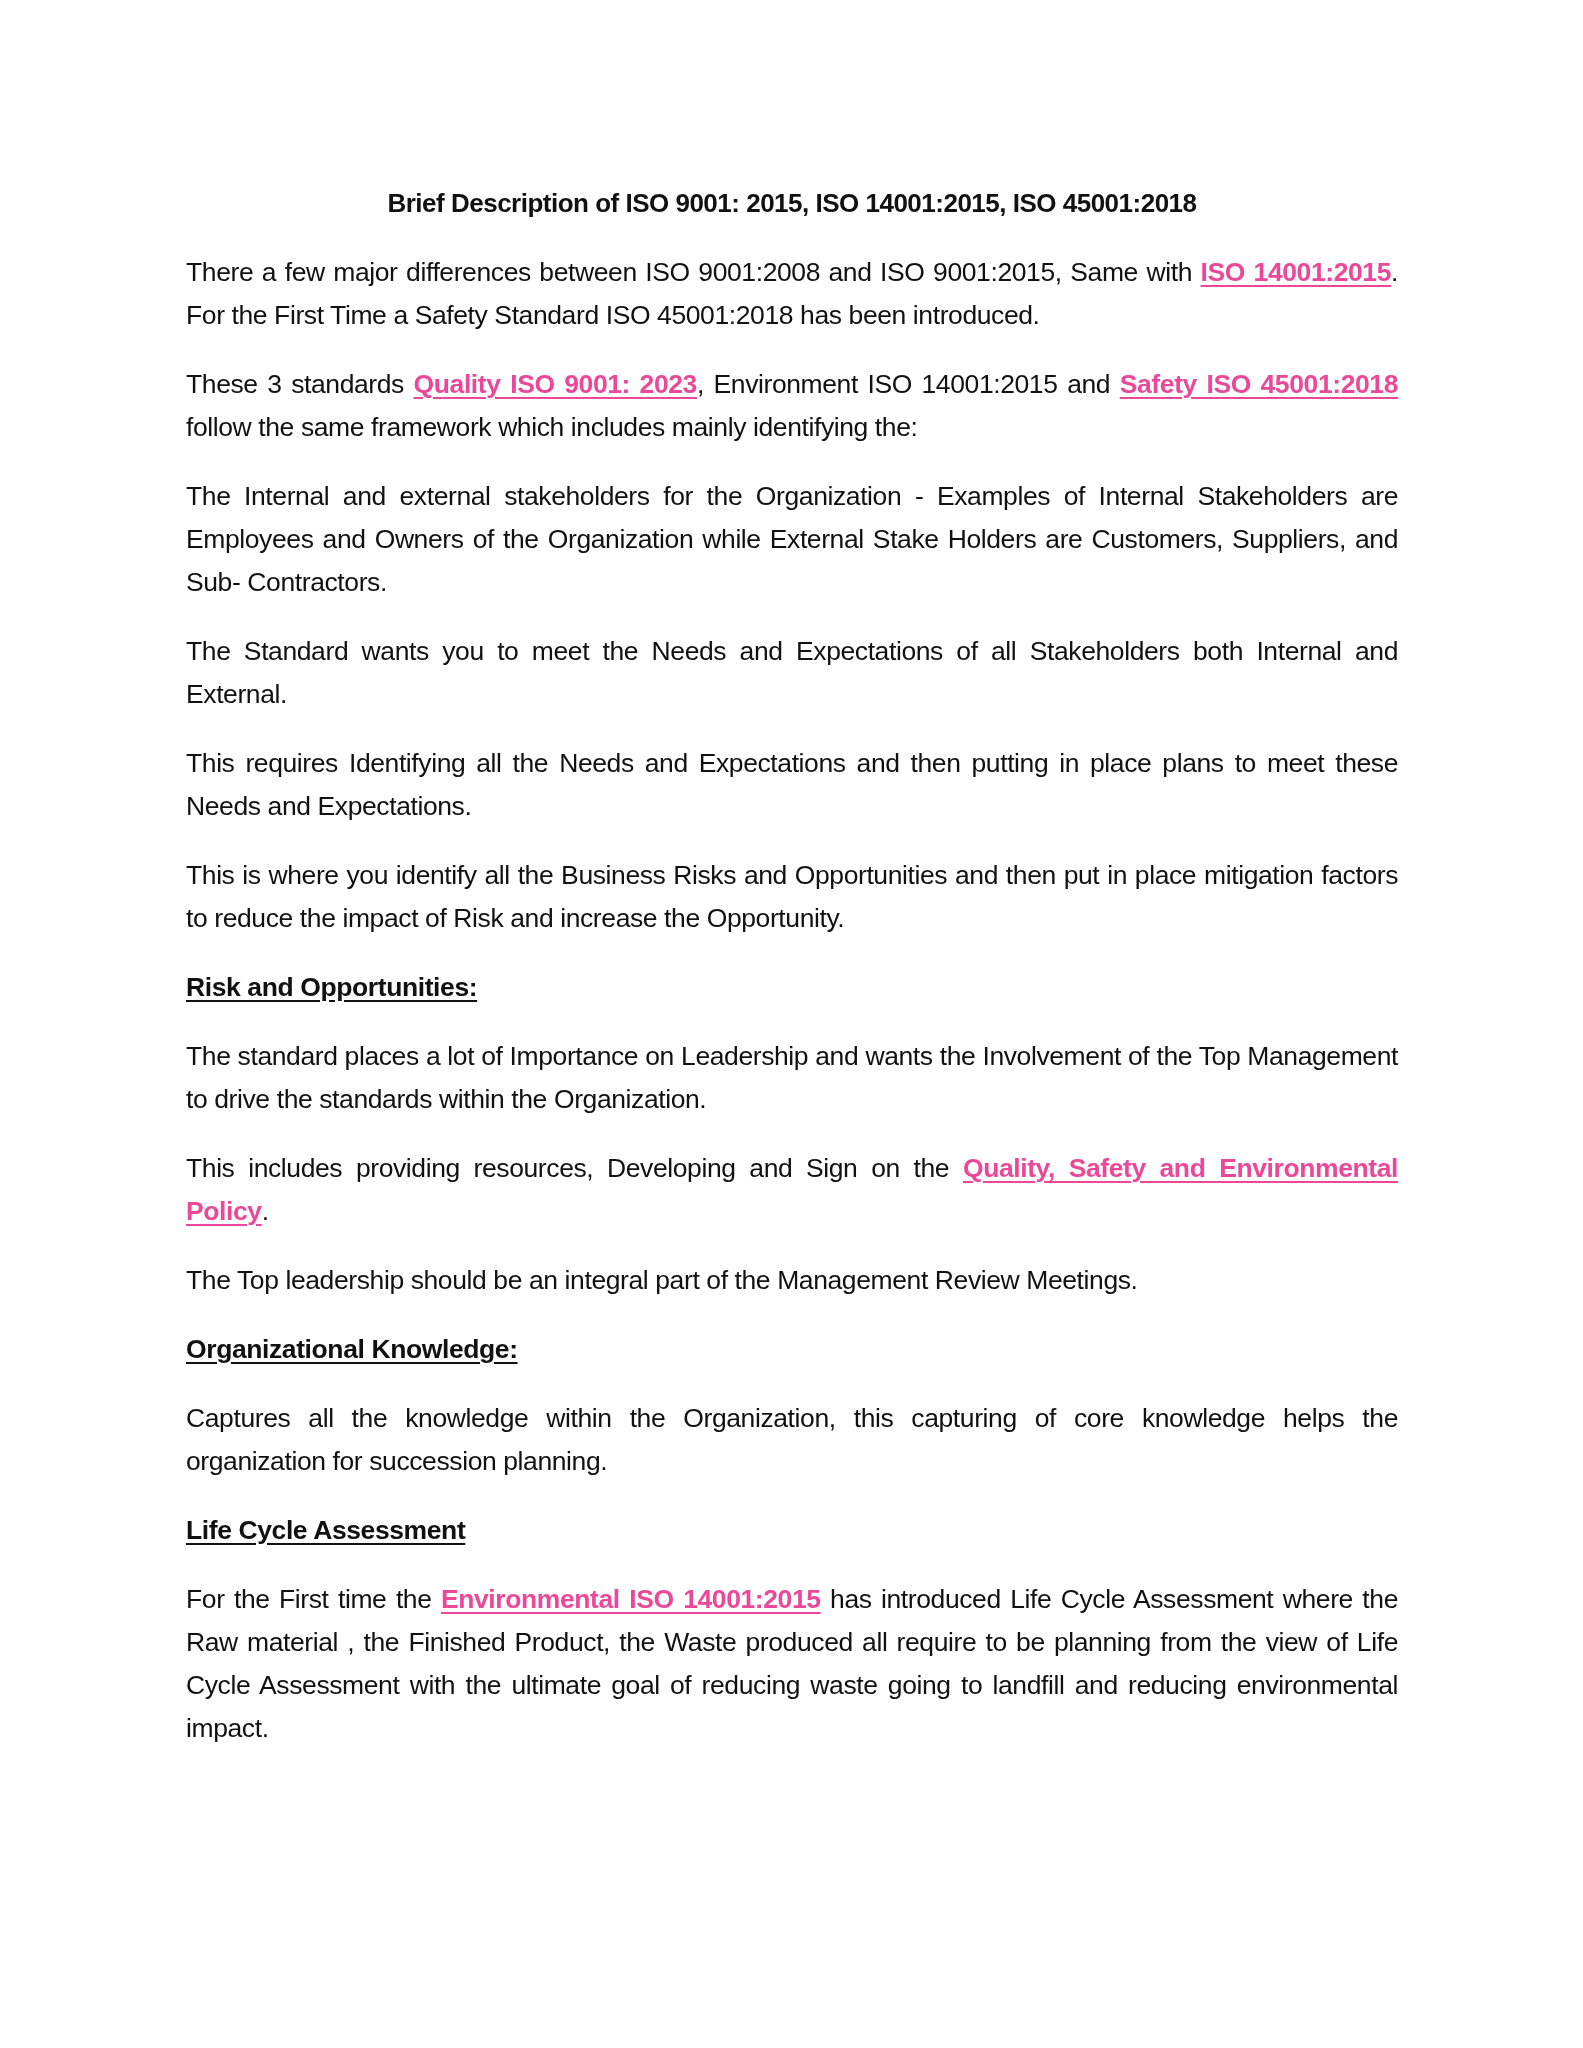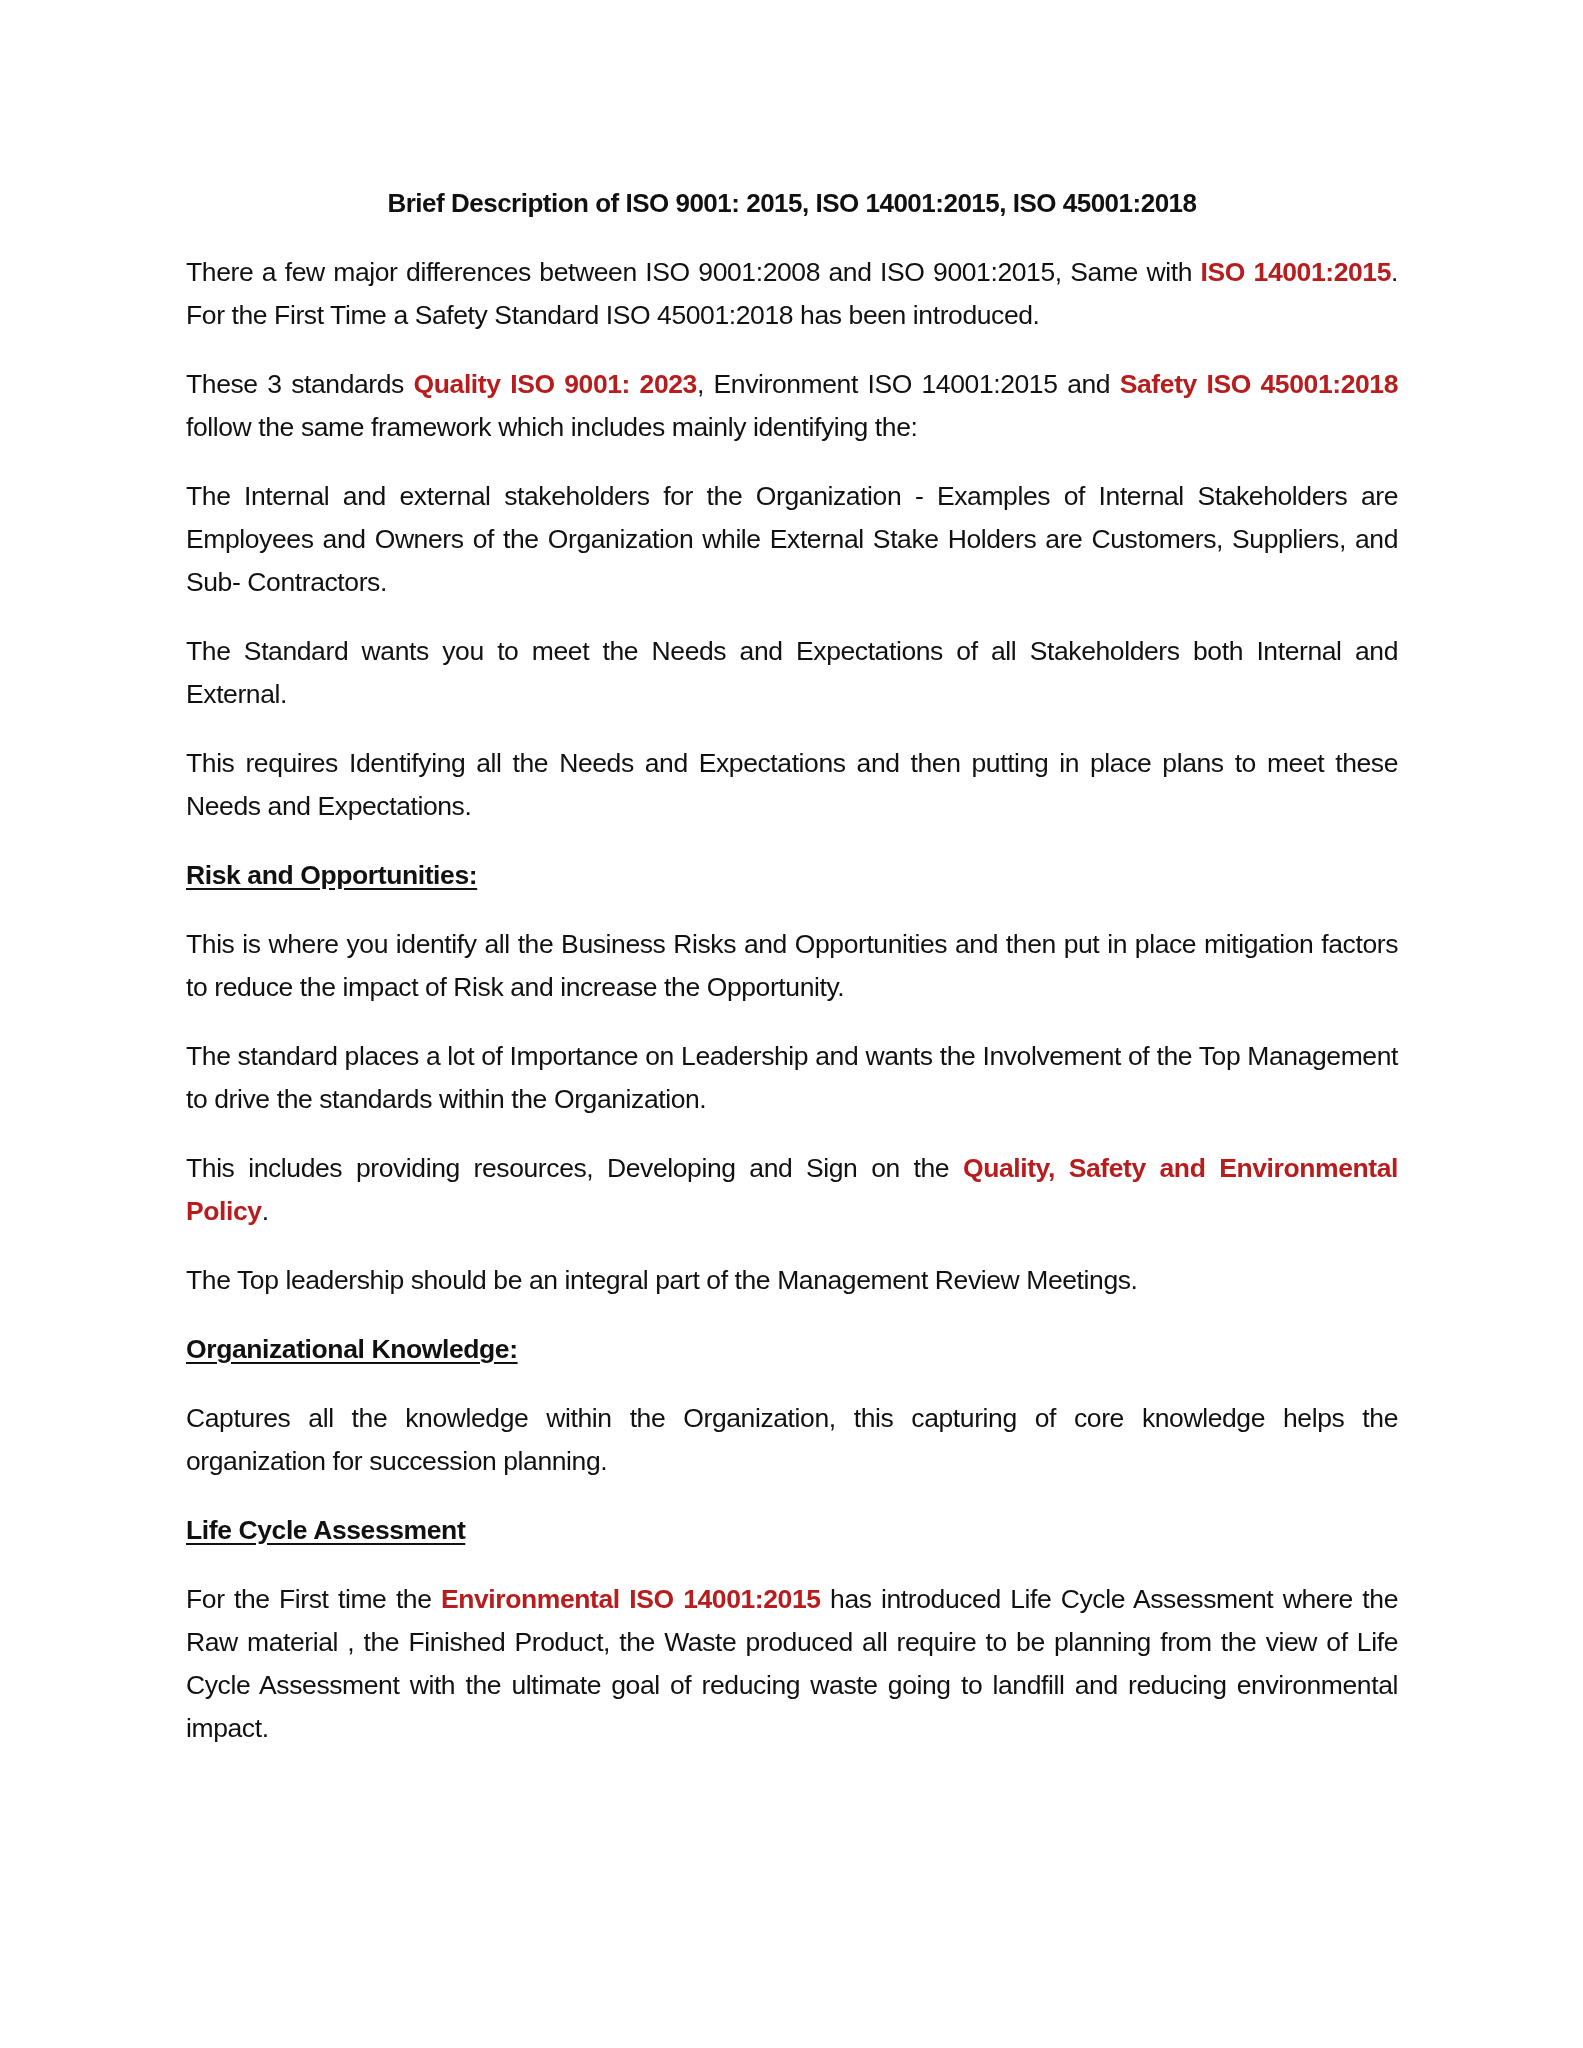--- a/index.html
+++ b/index.html
@@ -18,22 +18,23 @@
   .title {
     text-align: center;
     font-weight: bold;
     margin: 0 0 26px 0;
     font-size: 26px;
     letter-spacing: -0.5px;
   }
   p { margin: 0 0 26px 0; text-align: justify; }
   .heading { font-weight: bold; text-decoration: underline; text-underline-offset: 4px; }
   a.link {
-    color: #b91c1c;
+    color: #ec4899;
     font-weight: bold;
+    text-decoration: underline;
     text-underline-offset: 4px;
     text-decoration-thickness: 2px;
     cursor: pointer;
   }
 </style>
 </head>
 <body>
 
 <div class="page">
   <div class="title">Brief Description of ISO 9001: 2015, ISO 14001:2015, ISO 45001:2018</div>
@@ -44,25 +45,25 @@
 
   <p>
     <span>These 3 standards </span><a class="link">Quality ISO 9001: 2023</a><span>, Environment ISO 14001:2015 and </span><a class="link">Safety ISO 45001:2018</a><span> follow the same framework which includes mainly identifying the:</span>
   </p>
 
 
   <p>The Internal and external stakeholders for the Organization - Examples of Internal Stakeholders are Employees and Owners of the Organization while External Stake Holders are Customers, Suppliers, and Sub- Contractors.</p>
   <p>The Standard wants you to meet the Needs and Expectations of all Stakeholders both Internal and External.</p>
   <p>This requires Identifying all the Needs and Expectations and then putting in place plans to meet these Needs and Expectations.</p>
 
+  <p>This is where you identify all the Business Risks and Opportunities and then put in place mitigation factors to reduce the impact of Risk and increase the Opportunity.</p>
+
   <p>
     <span class="heading">Risk and Opportunities:</span>
   </p>
-
-  <p>This is where you identify all the Business Risks and Opportunities and then put in place mitigation factors to reduce the impact of Risk and increase the Opportunity.</p>
   <p>The standard places a lot of Importance on Leadership and wants the Involvement of the Top Management to drive the standards within the Organization.</p>
 
   <p>
     <span>This includes providing resources, Developing and Sign on the </span><a class="link">Quality, Safety and Environmental Policy</a><span>.</span>
   </p>
 
   <p>The Top leadership should be an integral part of the Management Review Meetings.</p>
 
   <p>
     <span class="heading">Organizational Knowledge:</span>

